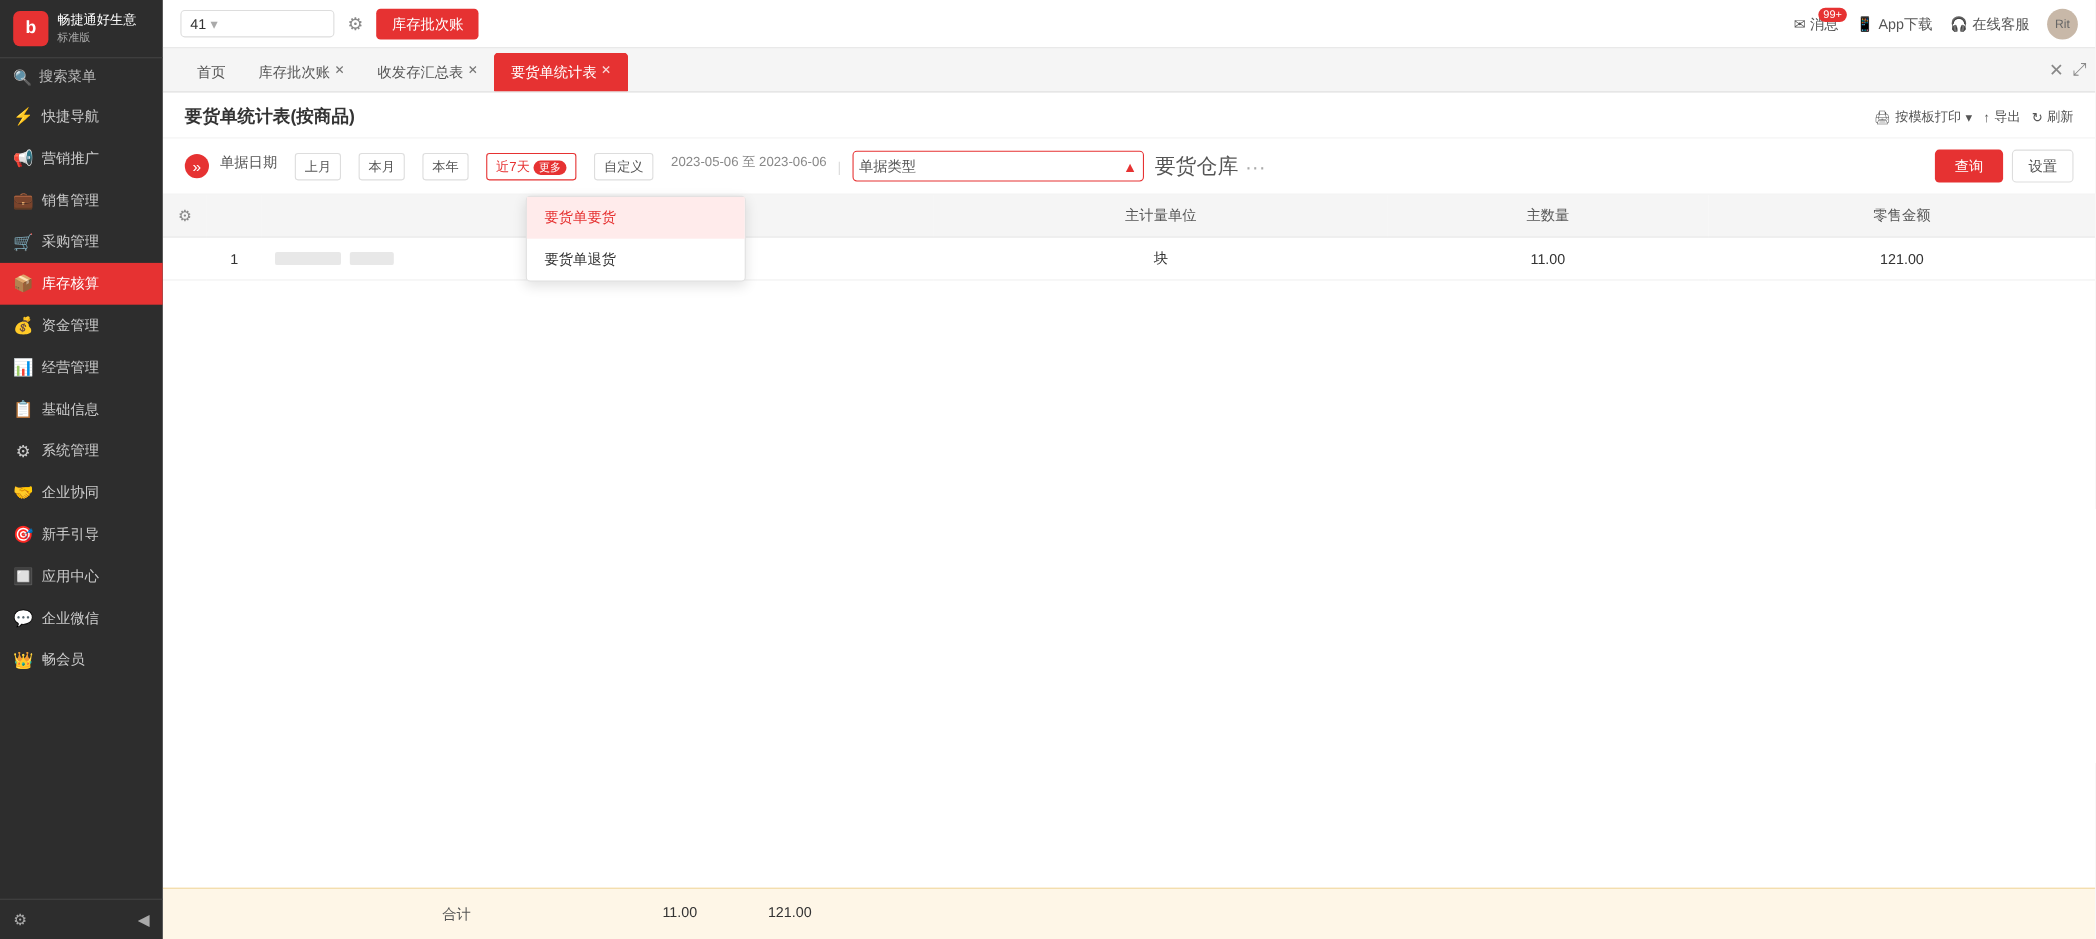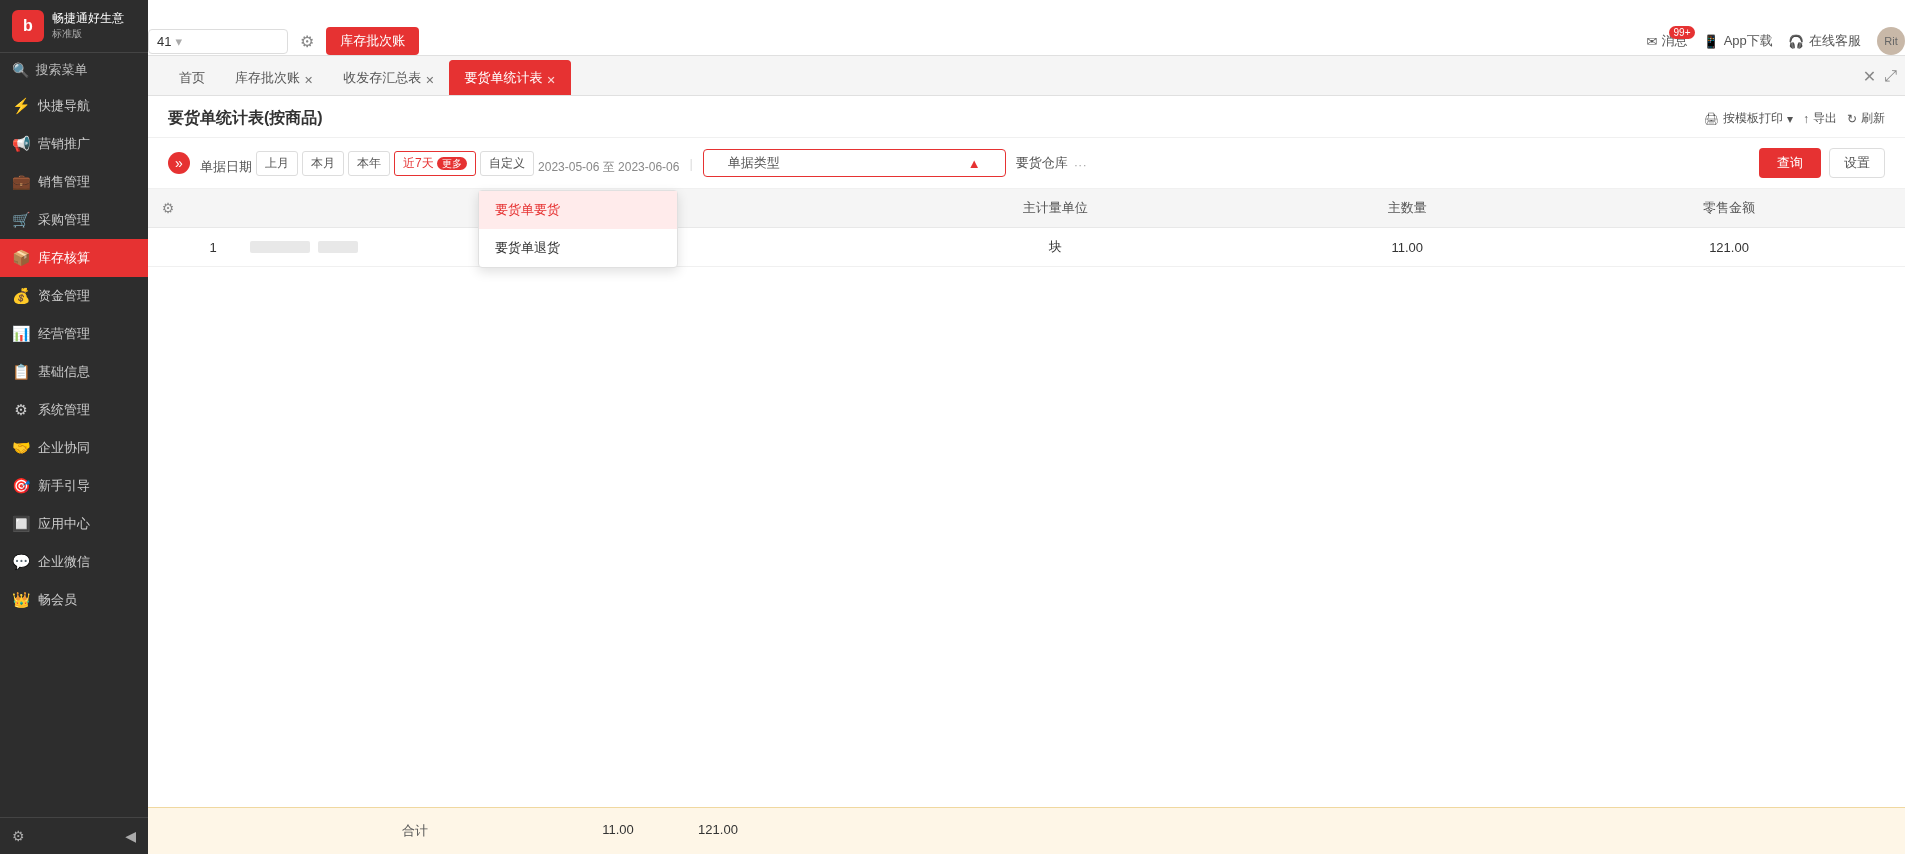--- a/index.html
+++ b/index.html
@@ -64,25 +64,25 @@
     
     .main {
       flex: 1;
       display: flex;
       flex-direction: column;
       overflow: hidden;
     }
 
     
     .topbar {
-      height: 56px;
+      height: 44px;
       background: #fff;
       display: flex;
-      align-items: flex-end;
-      padding: 0 0;
+      align-items: center;
+      padding: 0 16px;
       border-bottom: 1px solid #e0e0e0;
       justify-content: space-between;
       flex-shrink: 0;
     }
     .topbar-left { display: flex; align-items: center; gap: 12px; }
     .topbar-store-select {
       display: flex; align-items: center; gap: 4px;
       padding: 4px 8px;
       border: 1px solid #ddd;
       border-radius: 4px;
@@ -130,21 +130,21 @@
     .tab {
       padding: 8px 14px;
       font-size: 13px;
       cursor: pointer;
       color: #555;
       border-top: 1px solid transparent;
       border-left: 1px solid transparent;
       border-right: 1px solid transparent;
       border-radius: 4px 4px 0 0;
       background: transparent;
-      display: flex; align-items: flex-end; gap: 4px;
+      display: flex; align-items: flex-start; gap: 4px;
       position: relative;
     }
     .tab.active {
       background: #e63232;
       color: white;
       border-color: #e63232;
     }
     .tab-close { font-size: 11px; color: inherit; opacity: 0.8; }
 
     .tabs-actions {
@@ -194,21 +194,21 @@
     .filter-expand-btn {
       background: #e63232;
       color: white;
       border: none;
       border-radius: 50%;
       width: 22px; height: 22px;
       cursor: pointer;
       font-size: 14px;
       display: flex; align-items: center; justify-content: center;
     }
-    .filter-group { display: flex; align-items: flex-end; gap: 4px; }
+    .filter-group { display: flex; align-items: flex-start; gap: 16px; }
     .filter-label { color: #555; font-size: 13px; }
     .date-btn {
       padding: 3px 8px;
       font-size: 12px;
       border: 1px solid #ddd;
       border-radius: 3px;
       cursor: pointer;
       background: white;
       color: #555;
     }
@@ -221,38 +221,38 @@
       padding: 1px 5px;
     }
     .date-range-text { font-size: 12px; color: #888; }
 
     .filter-divider { color: #ddd; }
 
     .select-type-group {
       display: flex; align-items: center; gap: 6px;
       border: 1px solid #e63232;
       border-radius: 4px;
-      padding: 4px 24px;
+      padding: 4px 5px;
       min-width: 180px;
       position: relative;
     }
     .select-type-label { color: #555; font-size: 13px; white-space: nowrap; }
     .select-type-input {
       flex: 1;
       border: none;
       outline: none;
       font-size: 13px;
       color: #333;
       min-width: 80px;
     }
     .select-type-arrow { color: #e63232; cursor: pointer; }
 
     .warehouse-group {
       display: flex; align-items: flex-end; gap: 6px;
-      font-size: 13px;
+      font-size: 19px;
     }
     .warehouse-label { color: #555; }
     .warehouse-dots { color: #aaa; cursor: pointer; }
 
     .filter-right { margin-left: auto; display: flex; align-items: center; gap: 8px; }
     .btn-query {
       background: #e63232;
       color: white;
       border: none;
       border-radius: 4px;

